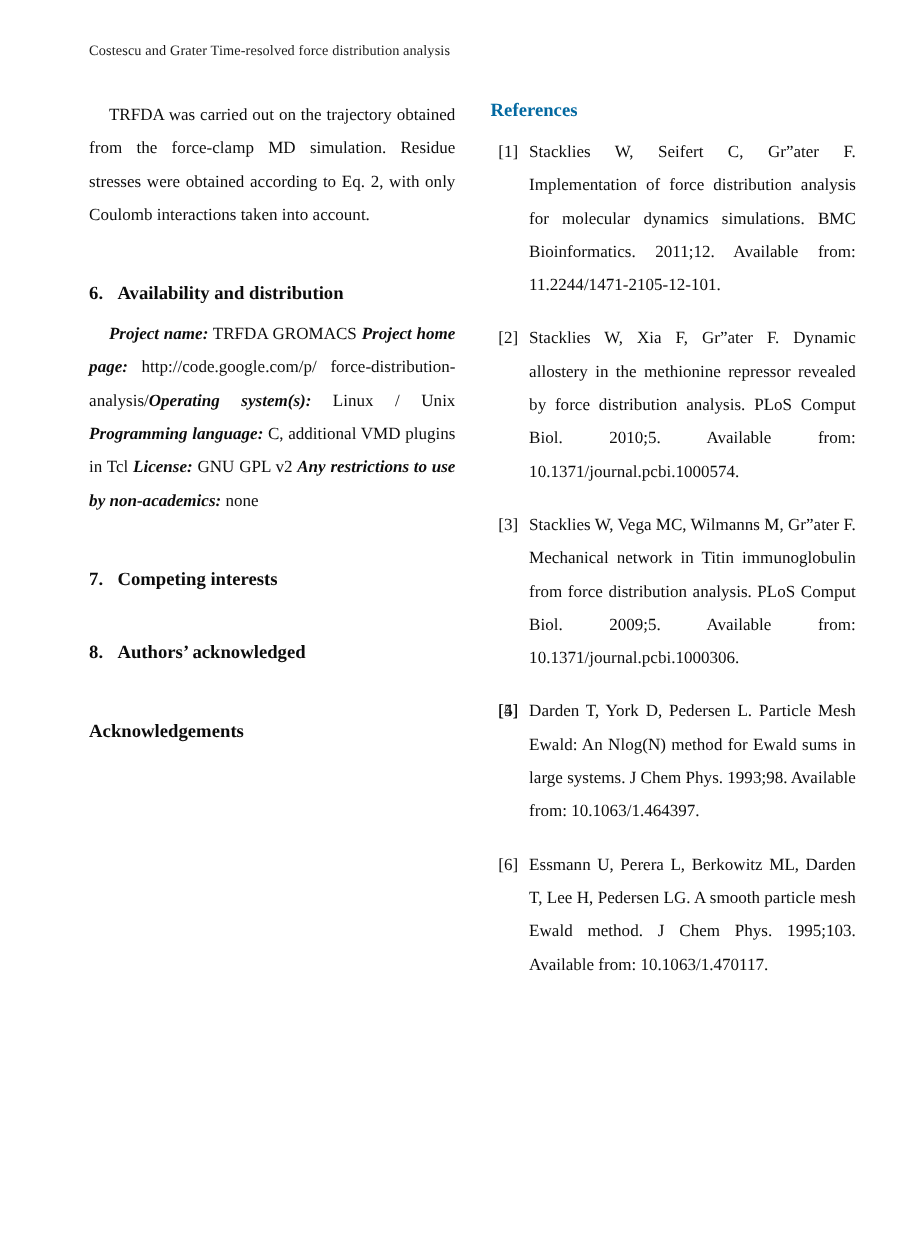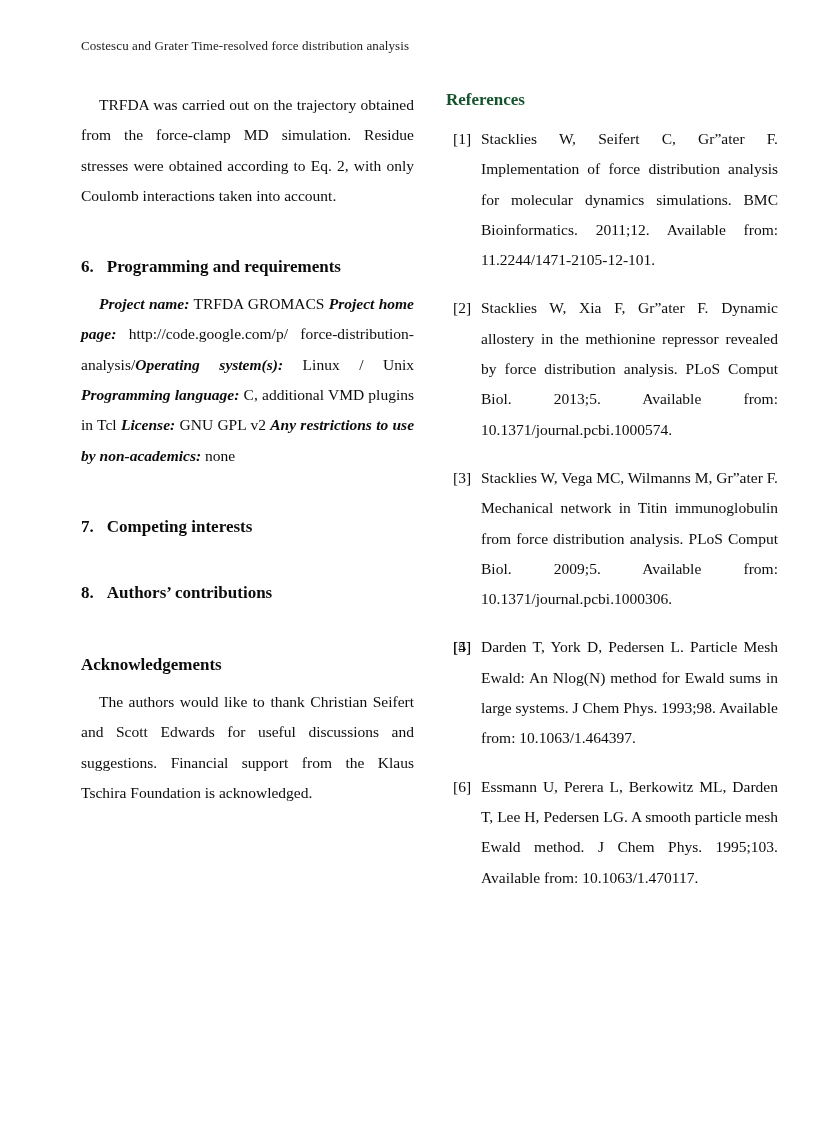--- a/index.html
+++ b/index.html
@@ -54,21 +54,21 @@
     display: inline-block;
     margin-right: 13px;
   }
   .ack-head { margin-top: 52px; }
   .it { font-style: italic; font-weight: bold; }
 
   .refs-head {
     margin: 0 0 14px 0;
     font-size: 17px;
     font-weight: bold;
-    color: #14532d;
+    color: #0369a1;
   }
   .ref {
     position: relative;
     margin: 0 0 18px 0;
     padding-left: 35px;
     font-size: 15.5px;
     line-height: 30.3px;
     text-align: justify;
     color: #0c0c0c;
   }
@@ -84,43 +84,42 @@
 <div class="page">
 
   <div class="running-header">Costescu and Grater Time-resolved force distribution analysis</div>
 
   <div class="columns">
 
     <div class="col-left">
 
       <p class="para">TRFDA was carried out on the trajectory obtained from the force-clamp MD simulation. Residue stresses were obtained according to Eq. 2, with only Coulomb interactions taken into account.</p>
 
-      <h2 class="sec-head"><span class="sec-num">6.</span><span>Programming and requirements</span></h2>
+      <h2 class="sec-head"><span class="sec-num">6.</span><span>Availability and distribution</span></h2>
 
       <p class="para"><span class="it">Project name:</span> <span>TRFDA GROMACS</span> <span class="it">Project home page:</span> <span>http://code.google.com/p/ force-distribution-analysis/</span><span class="it">Operating system(s):</span> <span>Linux / Unix</span> <span class="it">Programming language:</span> <span>C, additional VMD plugins in Tcl</span> <span class="it">License:</span> <span>GNU GPL v2</span> <span class="it">Any restrictions to use by non-academics:</span> <span>none</span></p>
 
       <h2 class="sec-head"><span class="sec-num">7.</span><span>Competing interests</span></h2>
 
 
-      <h2 class="sec-head"><span class="sec-num">8.</span><span>Authors’ contributions</span></h2>
+      <h2 class="sec-head"><span class="sec-num">8.</span><span>Authors’ acknowledged</span></h2>
 
 
       <h2 class="sec-head ack-head no-num"><span>Acknowledgements</span></h2>
 
-      <p class="para">The authors would like to thank Christian Seifert and Scott Edwards for useful discussions and suggestions. Financial support from the Klaus Tschira Foundation is acknowledged.</p>
 
     </div>
 
     <div class="col-right">
 
       <h2 class="refs-head">References</h2>
 
       <div class="ref"><span class="marker">[1]</span><span>Stacklies W, Seifert C, Gr”ater F. Implementation of force distribution analysis for molecular dynamics simulations. BMC Bioinformatics. 2011;12. Available from: 11.2244/1471-2105-12-101.</span></div>
 
-      <div class="ref"><span class="marker">[2]</span><span>Stacklies W, Xia F, Gr”ater F. Dynamic allostery in the methionine repressor revealed by force distribution analysis. PLoS Comput Biol. 2013;5. Available from: 10.1371/journal.pcbi.1000574.</span></div>
+      <div class="ref"><span class="marker">[2]</span><span>Stacklies W, Xia F, Gr”ater F. Dynamic allostery in the methionine repressor revealed by force distribution analysis. PLoS Comput Biol. 2010;5. Available from: 10.1371/journal.pcbi.1000574.</span></div>
 
       <div class="ref"><span class="marker">[3]</span><span>Stacklies W, Vega MC, Wilmanns M, Gr”ater F. Mechanical network in Titin immunoglobulin from force distribution analysis. PLoS Comput Biol. 2009;5. Available from: 10.1371/journal.pcbi.1000306.</span></div>
 
       <div class="ref"><span class="marker">[4]</span></div>
 
       <div class="ref"><span class="marker">[5]</span><span>Darden T, York D, Pedersen L. Particle Mesh Ewald: An Nlog(N) method for Ewald sums in large systems. J Chem Phys. 1993;98. Available from: 10.1063/1.464397.</span></div>
 
       <div class="ref"><span class="marker">[6]</span><span>Essmann U, Perera L, Berkowitz ML, Darden T, Lee H, Pedersen LG. A smooth particle mesh Ewald method. J Chem Phys. 1995;103. Available from: 10.1063/1.470117.</span></div>
 
     </div>

